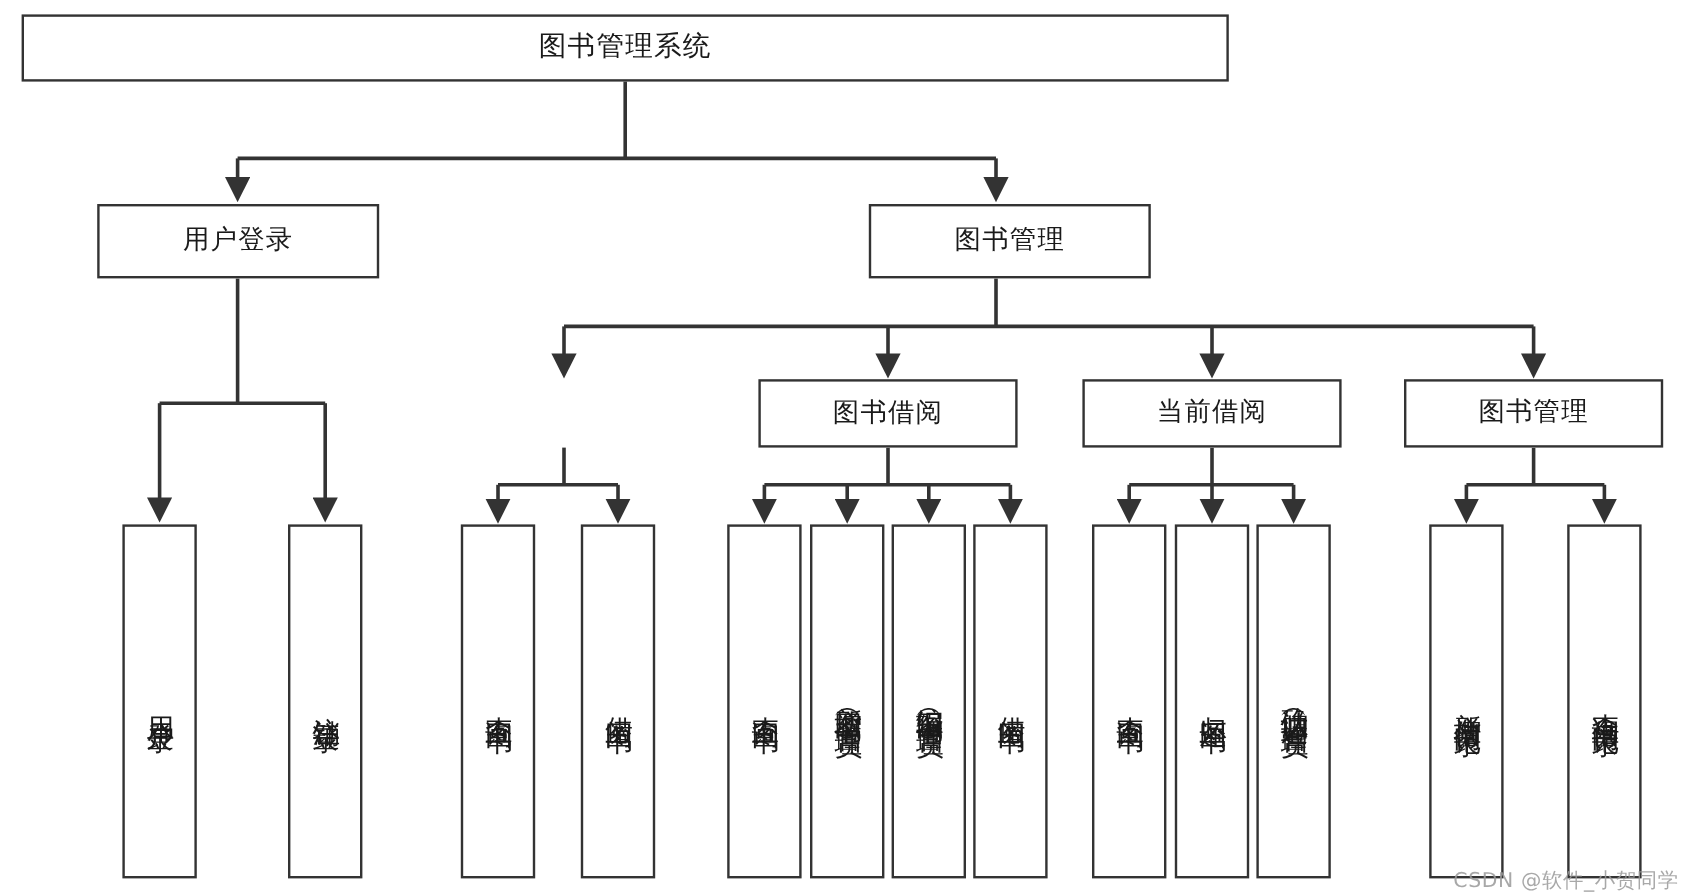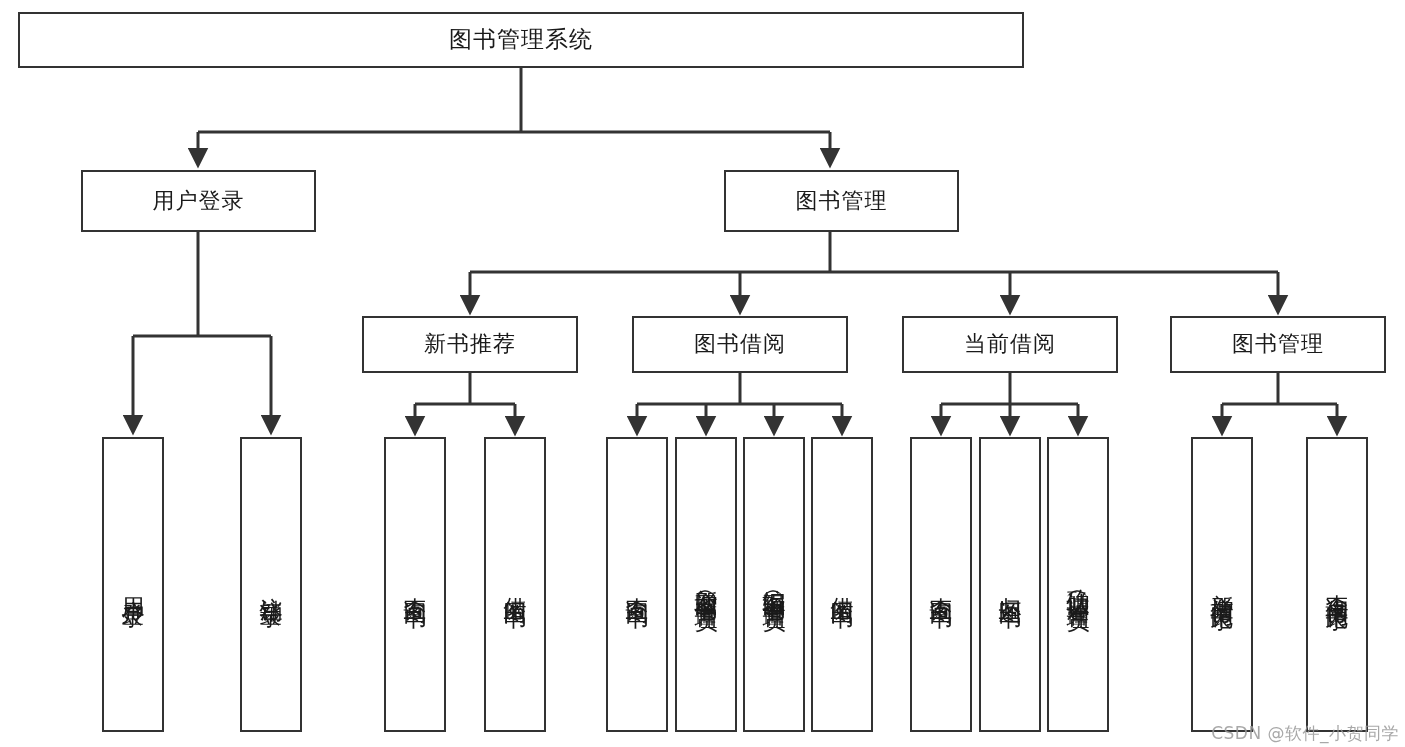--- a/index.html
+++ b/index.html
@@ -126,21 +126,20 @@
       <path d="M 1337 404 L 1337 426" marker-end="url(#arrow)"></path>
     </g>
   </svg>
 
   <div class="node node-h" id="title-node" style="left:18px; top:12px; width:1006px; height:56px;">图书管理系统</div>
 
   <div class="node node-h" style="left:81px; top:170px; width:235px; height:62px;">用户登录</div>
 
   <div class="node node-h" style="left:712px; top:170px; width:235px; height:62px;margin-left:12px;">图书管理</div>
 
-  <div class="node node-h" style="left:362px; top:316px; width:216px; height:57px;">新书推荐</div>
 
   <div class="node node-h" style="left:632px; top:316px; width:216px; height:57px;font-family:Liberation Serif, serif;">图书借阅</div>
 
   <div class="node node-h" style="left:902px; top:316px; width:216px; height:57px;text-align:right;">当前借阅</div>
 
   <div class="node node-h" style="left:1170px; top:316px; width:216px; height:57px;">图书管理</div>
 
   <div class="node node-v" style="left:102px; top:437px; width:62px; height:295px;">
     <span class="vtext">用户登录</span>
   </div>

